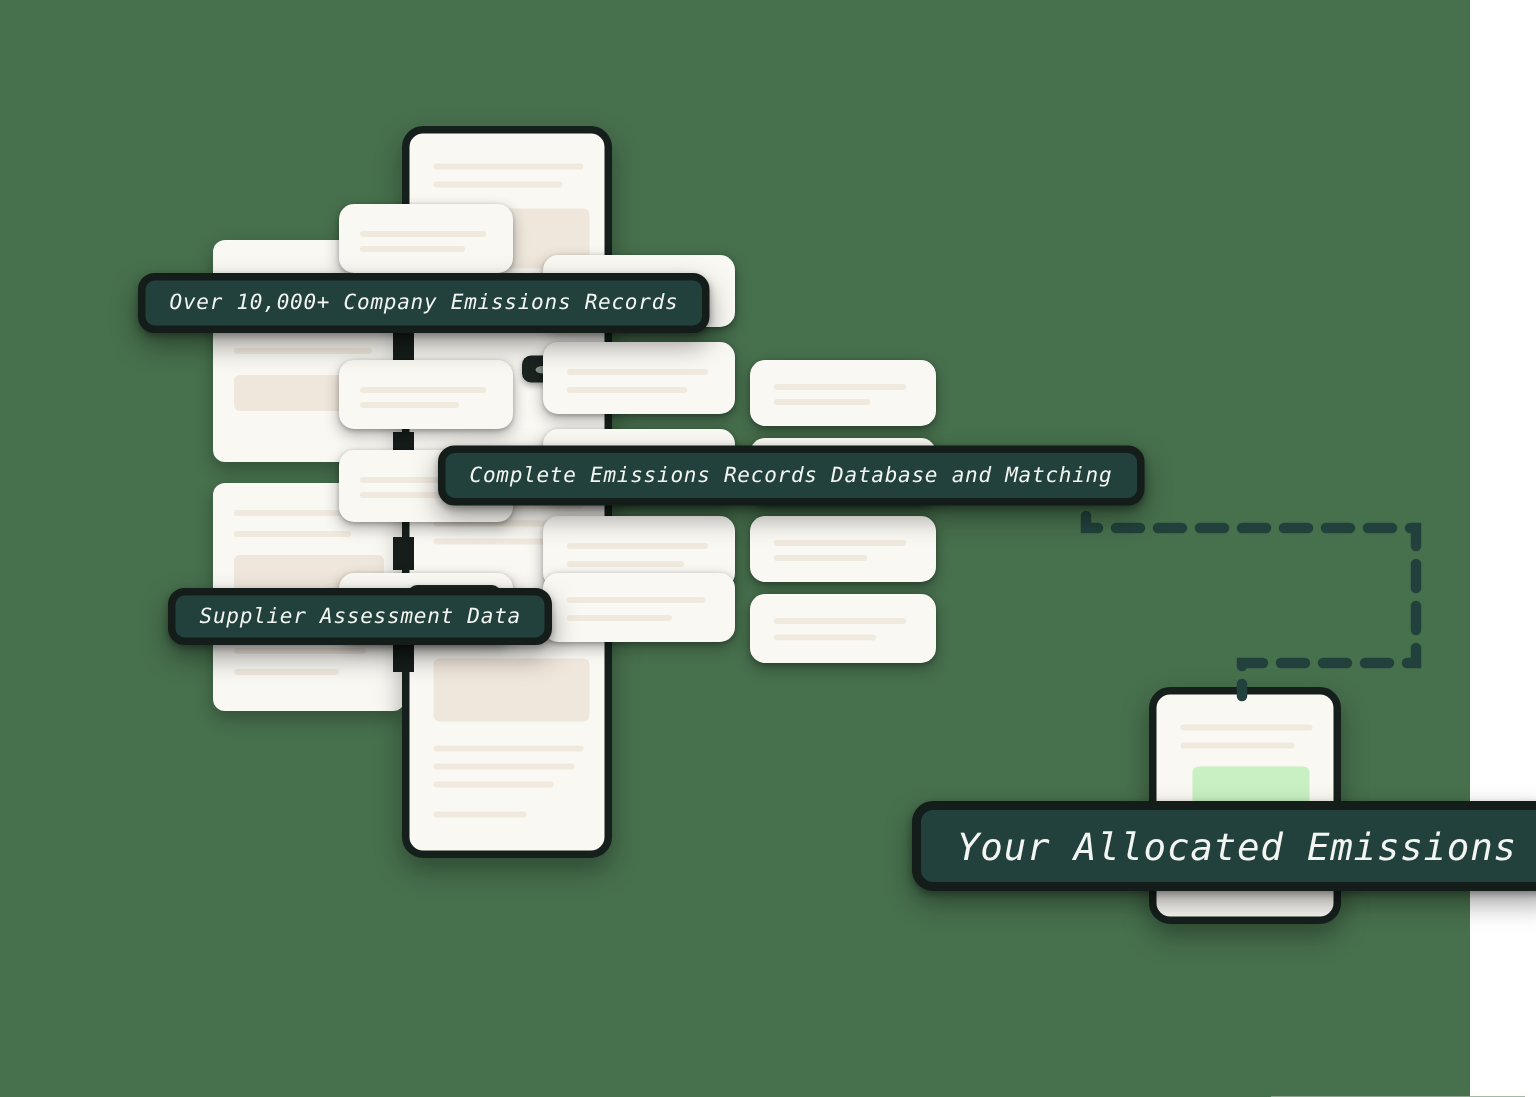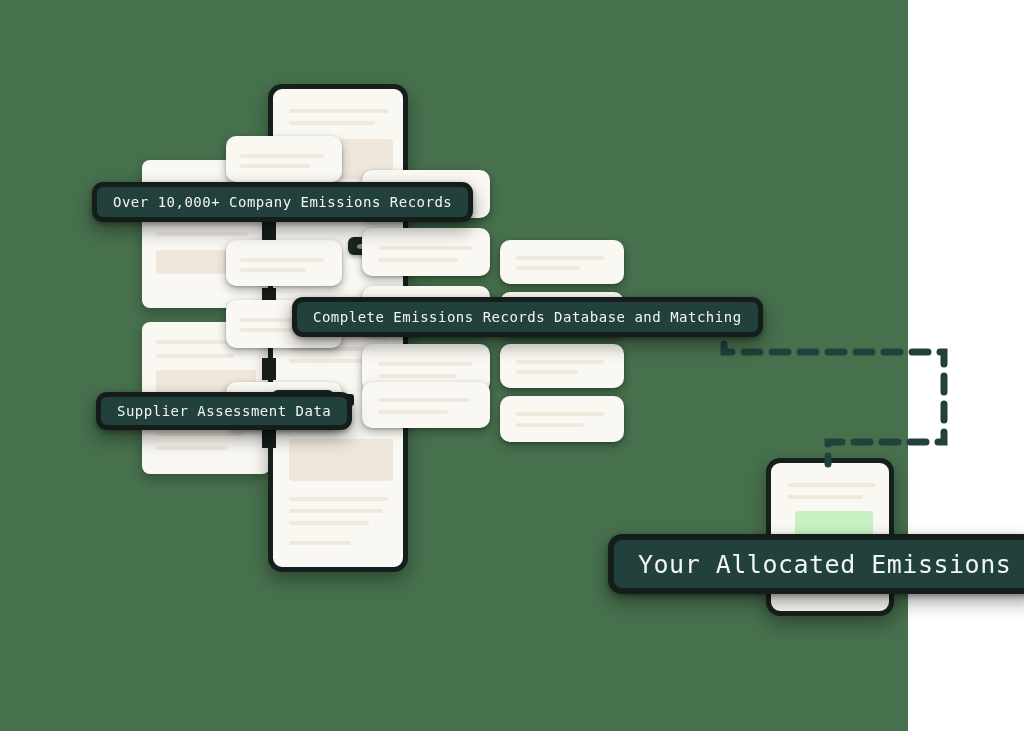--- a/index.html
+++ b/index.html
@@ -6,23 +6,24 @@
 
   body {
     width: 1024px;
     height: 731px;
     overflow: hidden;
     font-family: "DejaVu Sans Mono", monospace;
   }
 
   #stage {
     position: relative;
-    width: 908px;
+    width: 980px;
     height: 731px;
     background: #47704d;
+    font-style: italic;
   }
 
   
   .card {
     position: absolute;
     background: #faf8f3;
     border-radius: 10px;
     box-shadow: 0 4px 10px rgba(0,0,0,0.30), 0 1px 3px rgba(0,0,0,0.22);
   }
   .doc {
@@ -77,21 +78,21 @@
     padding: 0 16px;
     white-space: nowrap;
     letter-spacing: 0.5px;
     font-family: "DejaVu Sans Mono", monospace;
     box-shadow: 0 8px 18px rgba(0,0,0,0.38), 0 2px 5px rgba(0,0,0,0.3);
     z-index: 40;
   }
 
   #label-records   { left: 92px;  top: 182px; height: 40px; font-size: 14px; }
   #label-database  { left: 292px; top: 297px; height: 40px; font-size: 14px; }
-  #label-supplier  { left: 96px;  top: 392px; height: 38px; font-size: 14px; text-align: center; }
+  #label-supplier  { left: 112px;  top: 392px; height: 38px; font-size: 14px; text-align: center; }
   #label-allocated {
     left: 608px; top: 534px; height: 60px;
     font-size: 25px; border-radius: 14px; padding: 0 24px;
     border-width: 6px;
   }
 
   
   #flow-path { position: absolute; left: 0; top: 0; width: 1024px; height: 731px; z-index: 30; }
 </style>
 </head>

